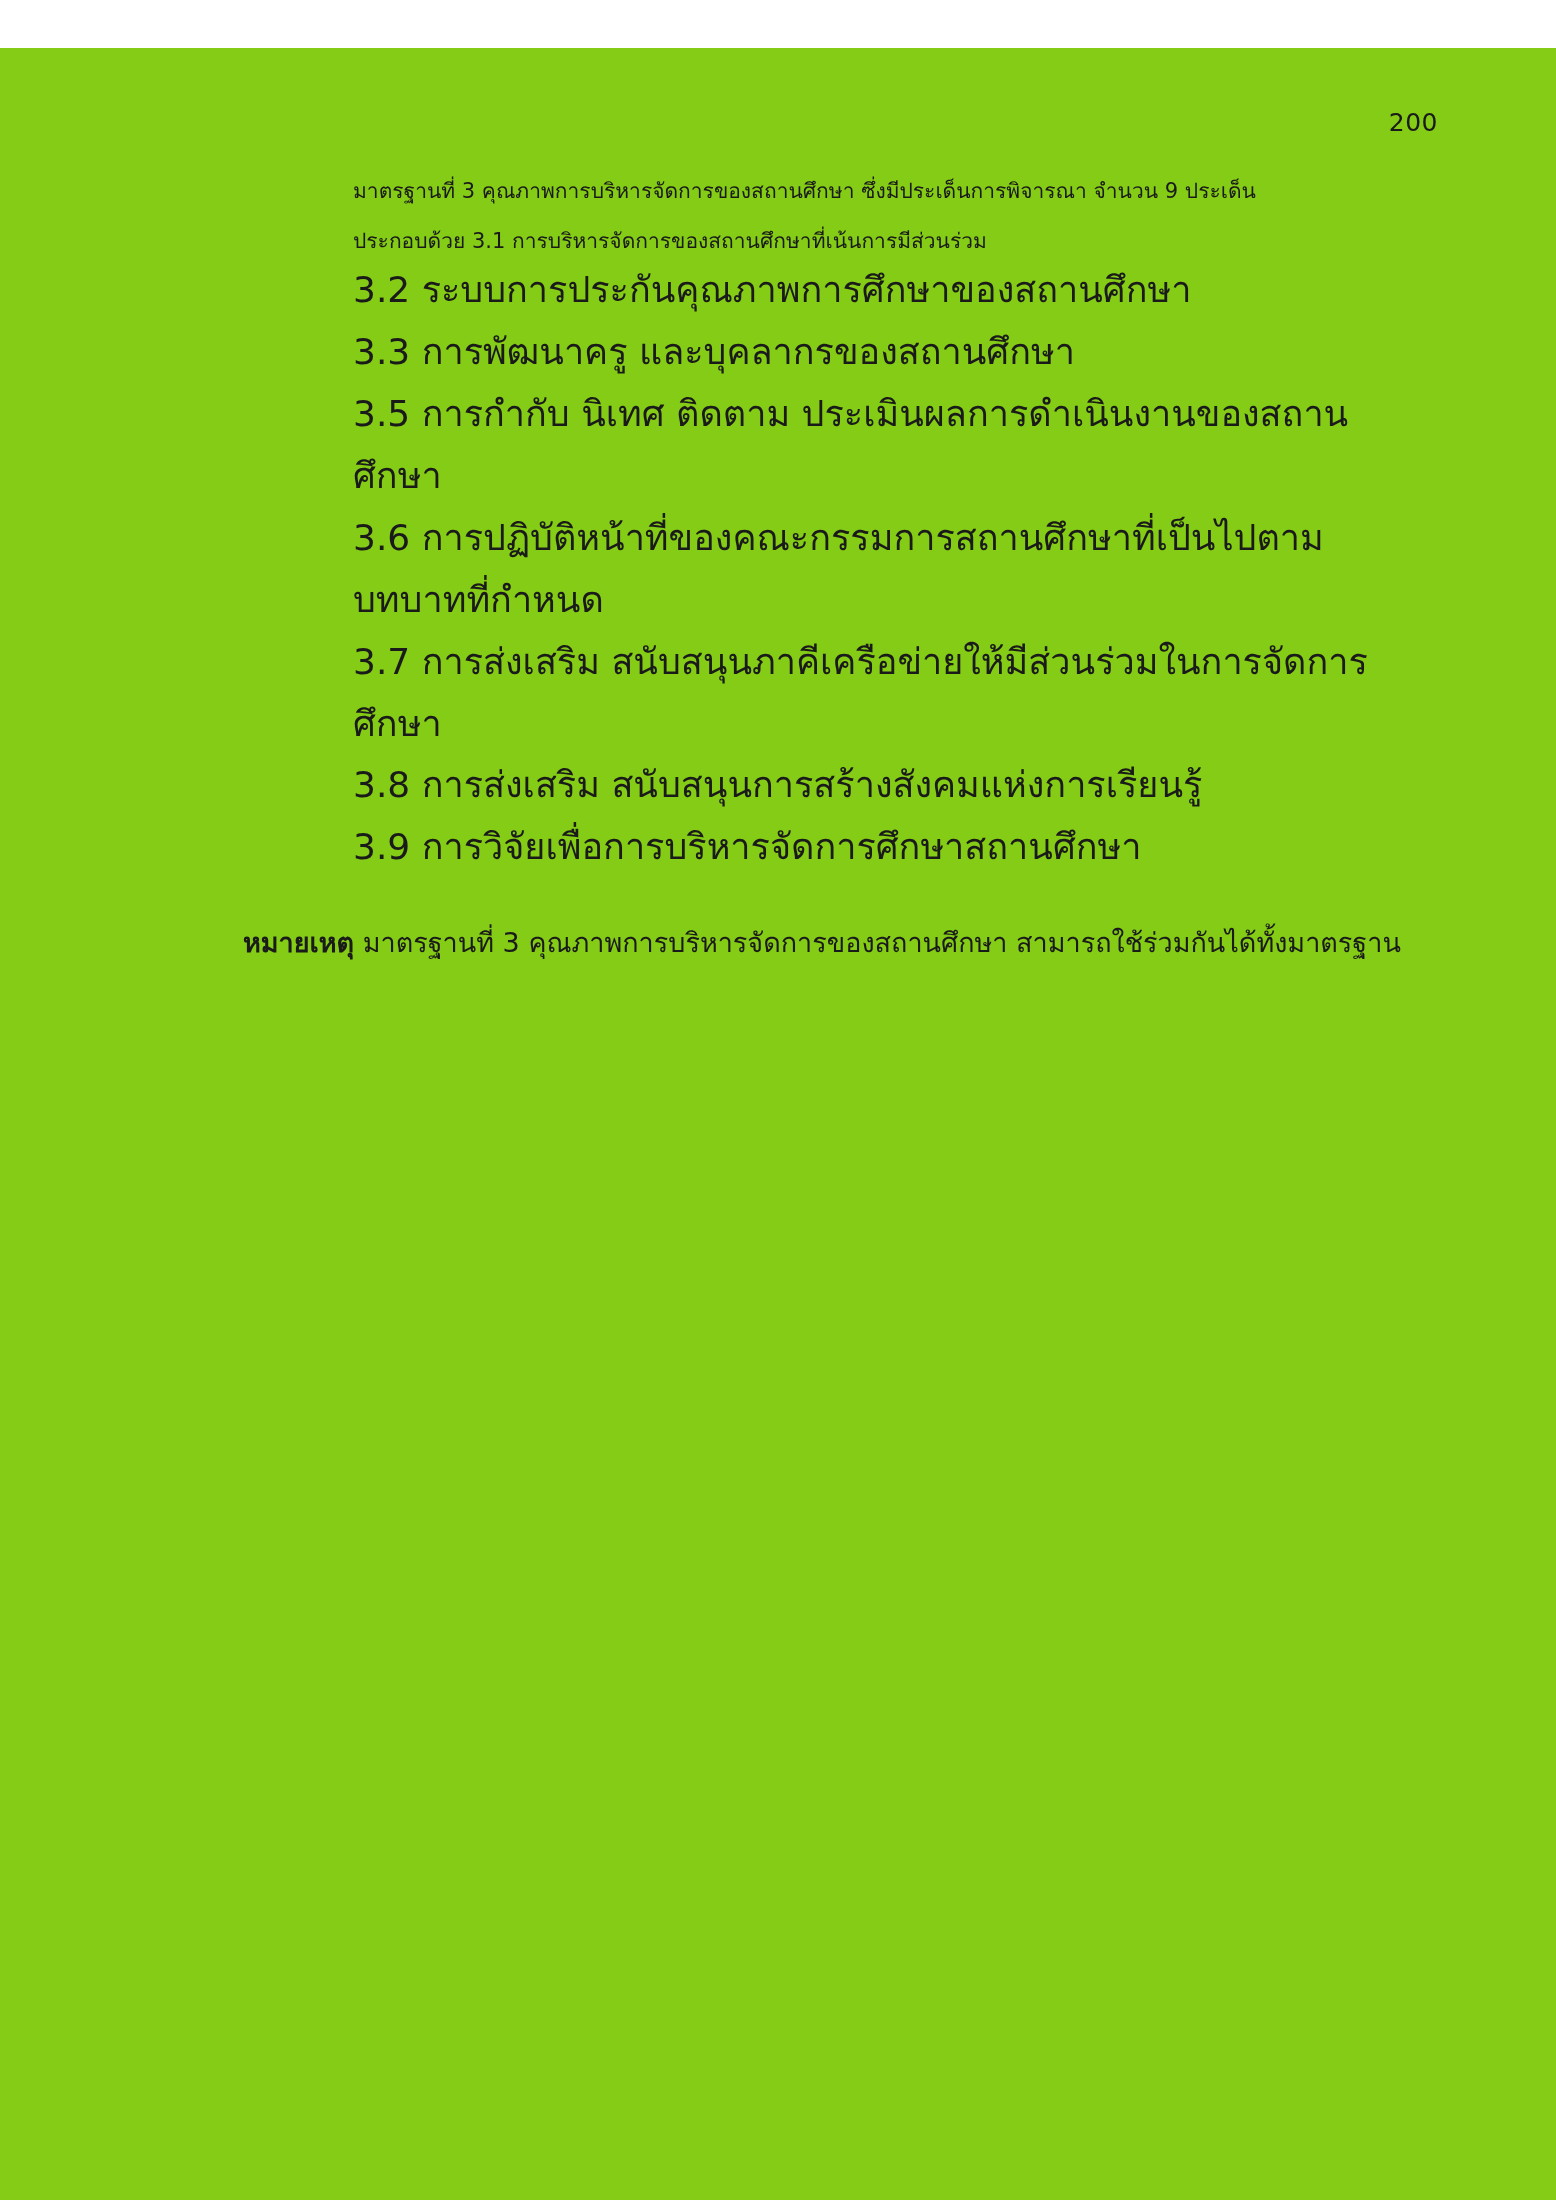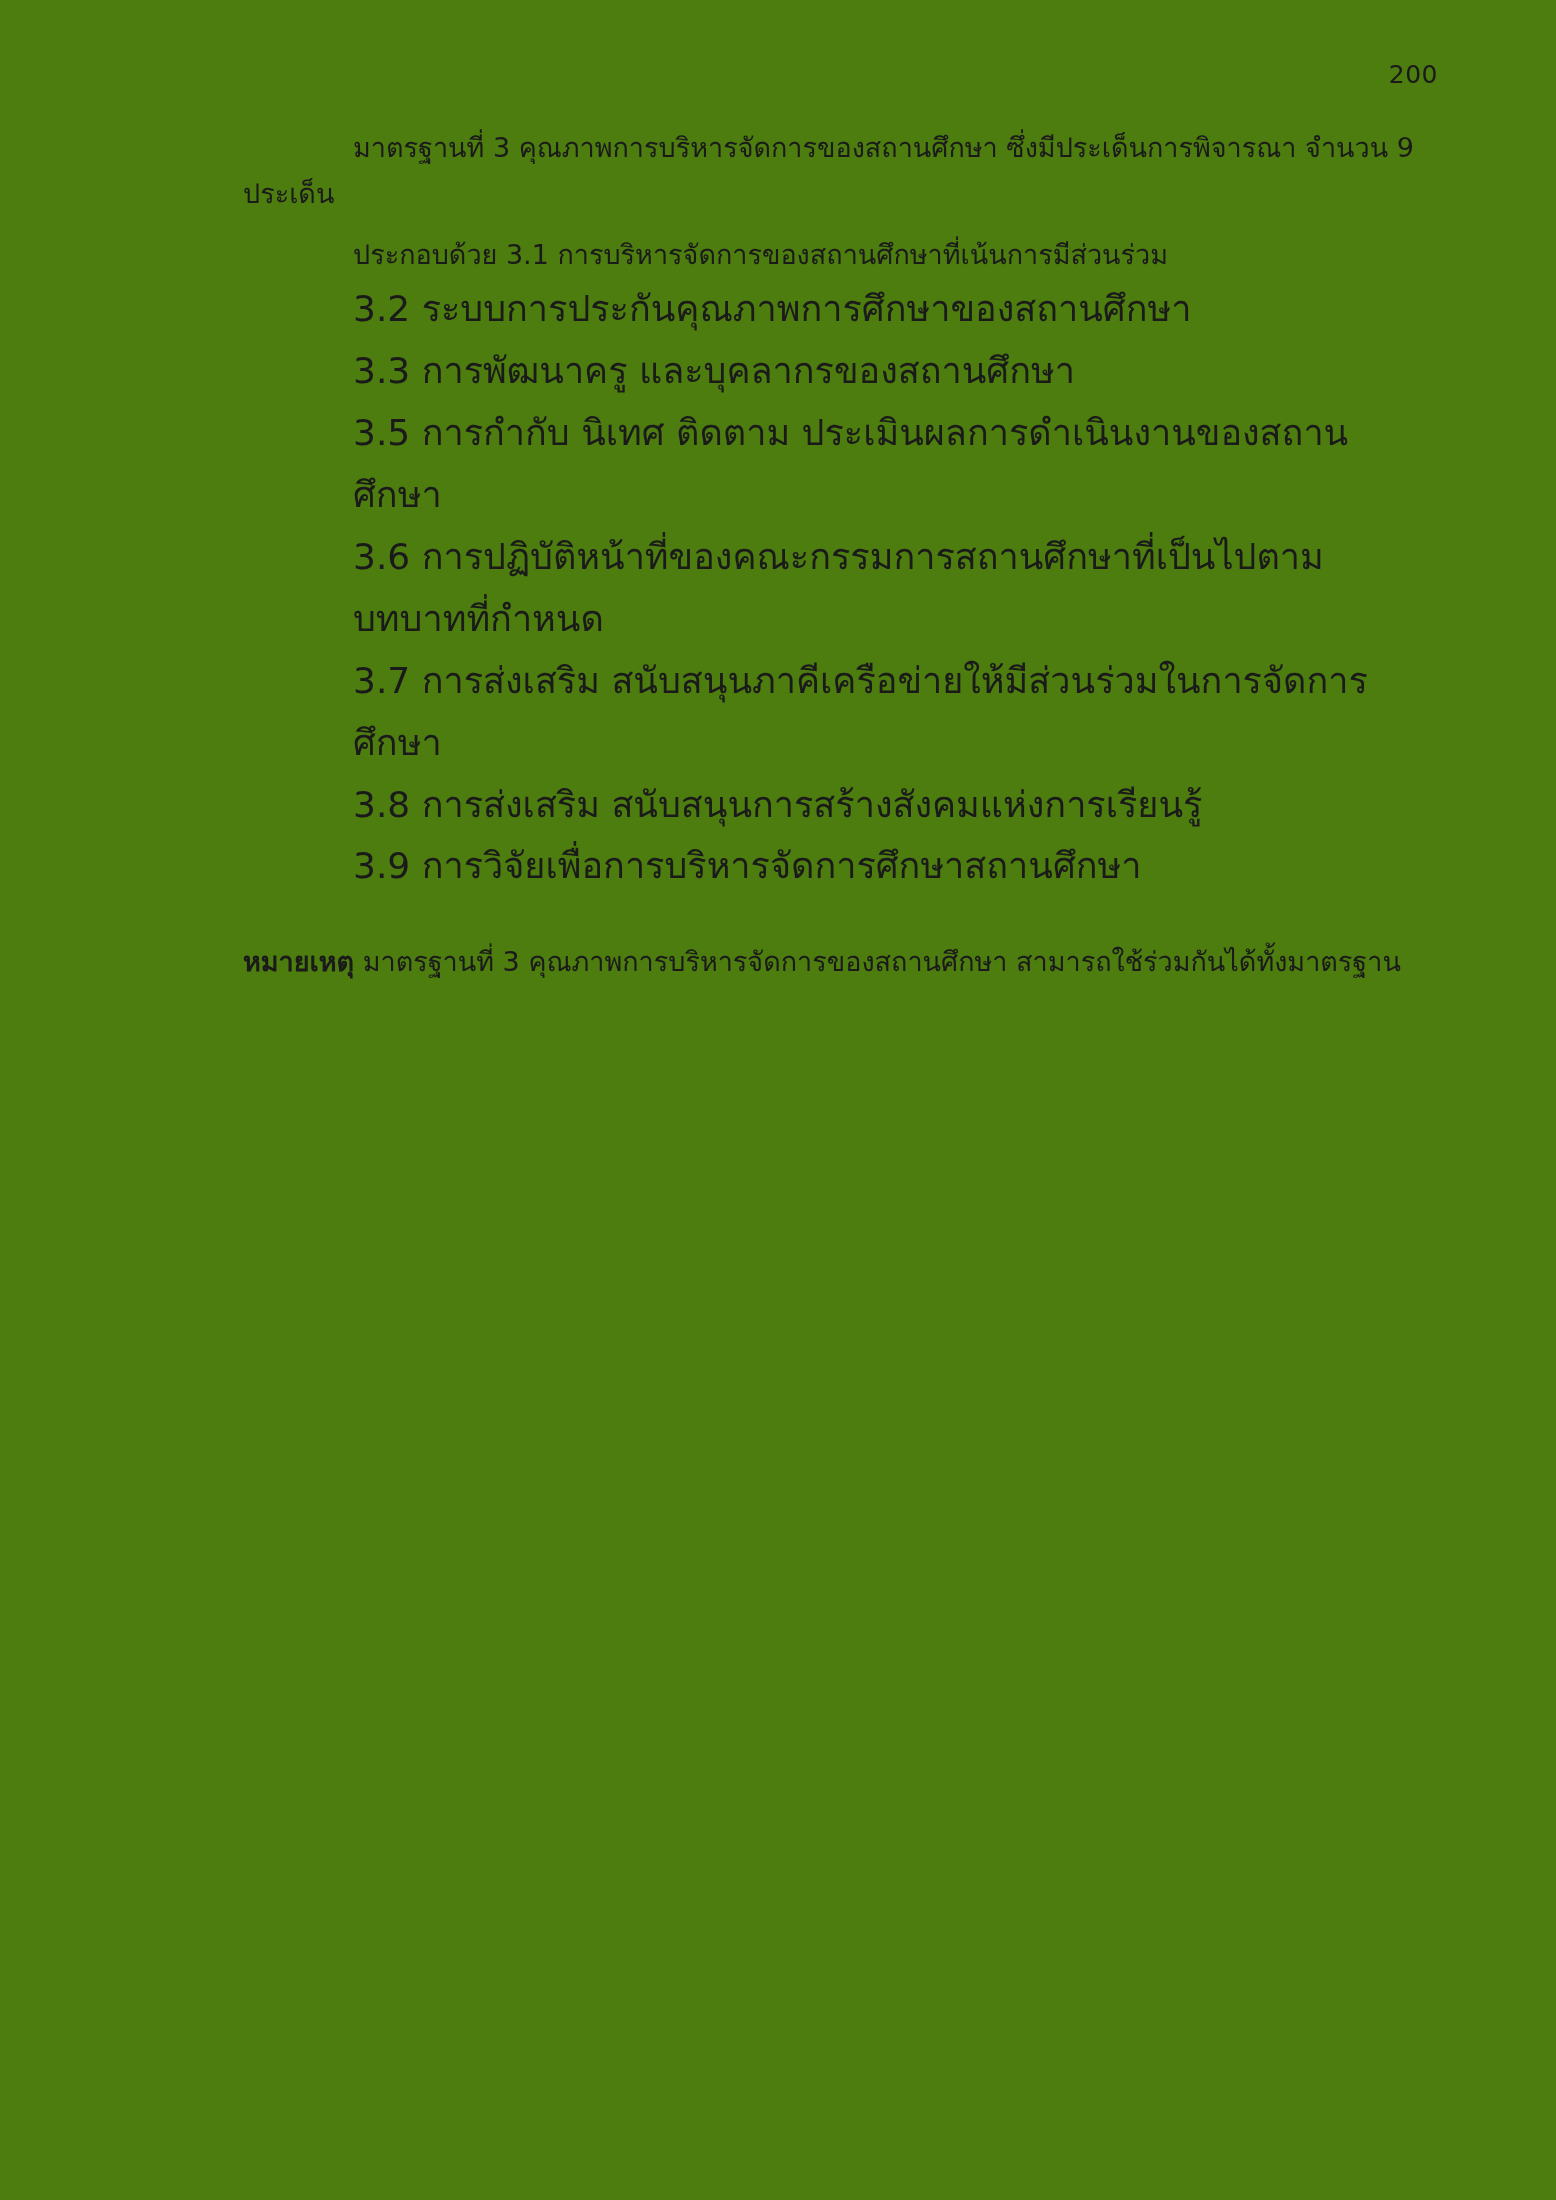--- a/index.html
+++ b/index.html
@@ -10,39 +10,40 @@
   body {
     width: 1556px;
     height: 2200px;
     position: relative;
     font-family: "DejaVu Sans", "Liberation Sans", sans-serif;
     color: #000000;
   }
   .page {
     position: absolute;
     inset: 0;
-    background: #4d7c0f;
+    background: #84cc16;
+    margin-top: 48px;
   }
   .page-number {
     position: absolute;
     top: 62px;
     right: 118px;
     font-size: 25px;
     line-height: 1;
     color: #1a1a1a;
     letter-spacing: 0.5px;
   }
   .content {
     position: absolute;
     top: 125px;
     left: 243px;
     width: 1190px;
   }
   .para {
-    font-size: 27px;
+    font-size: 21px;
     line-height: 1.72;
     color: #1a1a1a;
     margin: 0;
     text-align: left;
     white-space: normal;
   }
   .indent-first {
     text-indent: 110px;
   }
   .list {

